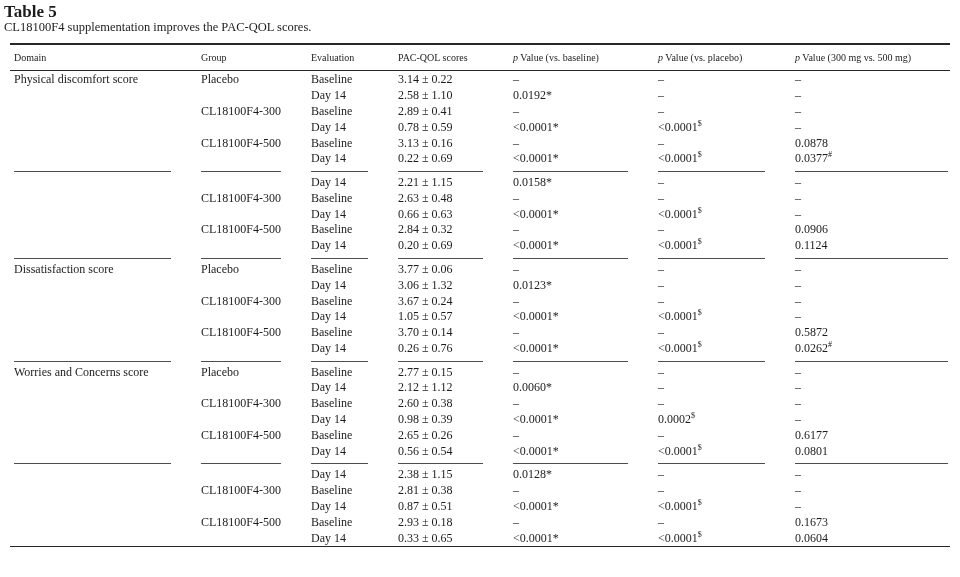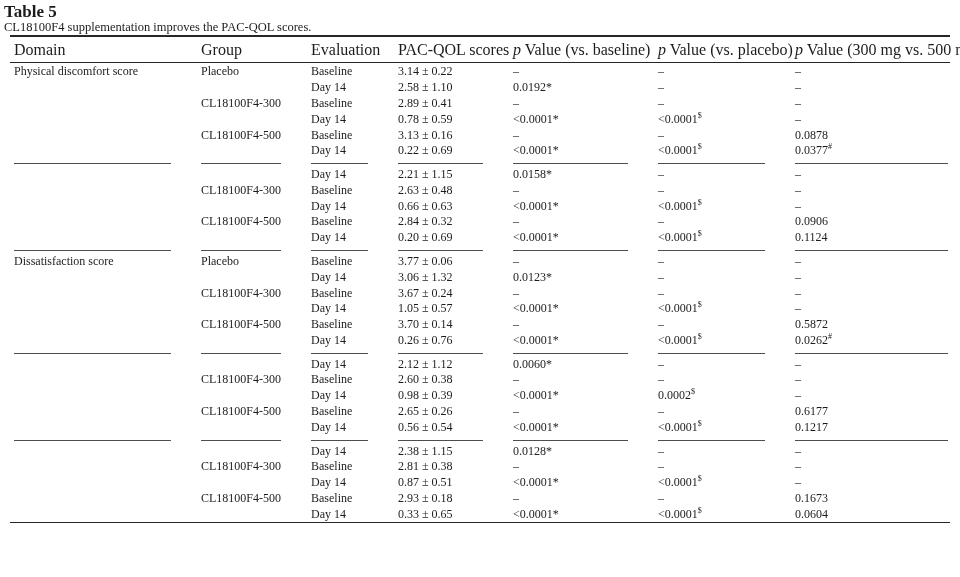--- a/index.html
+++ b/index.html
@@ -17,41 +17,41 @@
   .doc { padding: 4px 0 0 4px; }
 
   .tbl-label {
     font-size: 17px;
     font-weight: bold;
     line-height: 16px;
   }
   .tbl-caption {
     font-size: 12.5px;
     line-height: 15px;
-    margin-bottom: 0;
+    margin-bottom: 8px;
   }
 
   table.pacqol {
     margin-left: 6px;
     width: 940px;
     table-layout: fixed;
     border-collapse: collapse;
     border-spacing: 0;
   }
   col.c1 { width: 187px; }
   col.c2 { width: 110px; }
   col.c3 { width: 87px; }
   col.c4 { width: 115px; }
   col.c5 { width: 145px; }
   col.c6 { width: 137px; }
   col.c7 { width: 159px; }
 
   thead th {
     height: 25px;
-    font-size: 16px;
+    font-size: 10px;
     font-weight: normal;
     text-align: left;
     vertical-align: middle;
     padding: 0 0 0 4px;
     white-space: nowrap;
     border-top: 2px solid #262626;
     border-bottom: 1.4px solid #262626;
   }
   .it { font-style: italic; }
 
@@ -333,20 +333,29 @@
     <td>
             <div class="sepline"></div>
           </td>
     <td>
             <div class="sepline"></div>
           </td>
   </tr>
       </tbody>
       <tbody>
         <tr class="datarow">
+    <td>Worries and Concerns score</td>
+    <td><span class="val">Placebo</span></td>
+    <td><span class="val">Baseline</span></td>
+    <td><span class="val">2.77 ± 0.15</span></td>
+    <td><span class="val">–</span></td>
+    <td><span class="val">–</span><sup class="sup"></sup></td>
+    <td><span class="val">–</span><sup class="sup"></sup></td>
+  </tr>
+        <tr class="datarow">
     <td></td>
     <td><span class="val"></span></td>
     <td><span class="val">Day 14</span></td>
     <td><span class="val">2.12 ± 1.12</span></td>
     <td><span class="val">0.0060*</span></td>
     <td><span class="val">–</span><sup class="sup"></sup></td>
     <td><span class="val">–</span><sup class="sup"></sup></td>
   </tr>
         <tr class="datarow">
     <td></td>
@@ -375,21 +384,21 @@
     <td><span class="val">–</span><sup class="sup"></sup></td>
     <td><span class="val">0.6177</span><sup class="sup"></sup></td>
   </tr>
         <tr class="datarow">
     <td></td>
     <td><span class="val"></span></td>
     <td><span class="val">Day 14</span></td>
     <td><span class="val">0.56 ± 0.54</span></td>
     <td><span class="val">&lt;0.0001*</span></td>
     <td><span class="val">&lt;0.0001</span><sup class="sup">$</sup></td>
-    <td><span class="val">0.1217</span><sup class="sup"></sup></td>
+    <td><span class="val">0.0801</span><sup class="sup"></sup></td>
   </tr>
         <tr class="sep-row">
     <td>
             <div class="sepline"></div>
           </td>
     <td>
             <div class="sepline"></div>
           </td>
     <td>
             <div class="sepline"></div>

